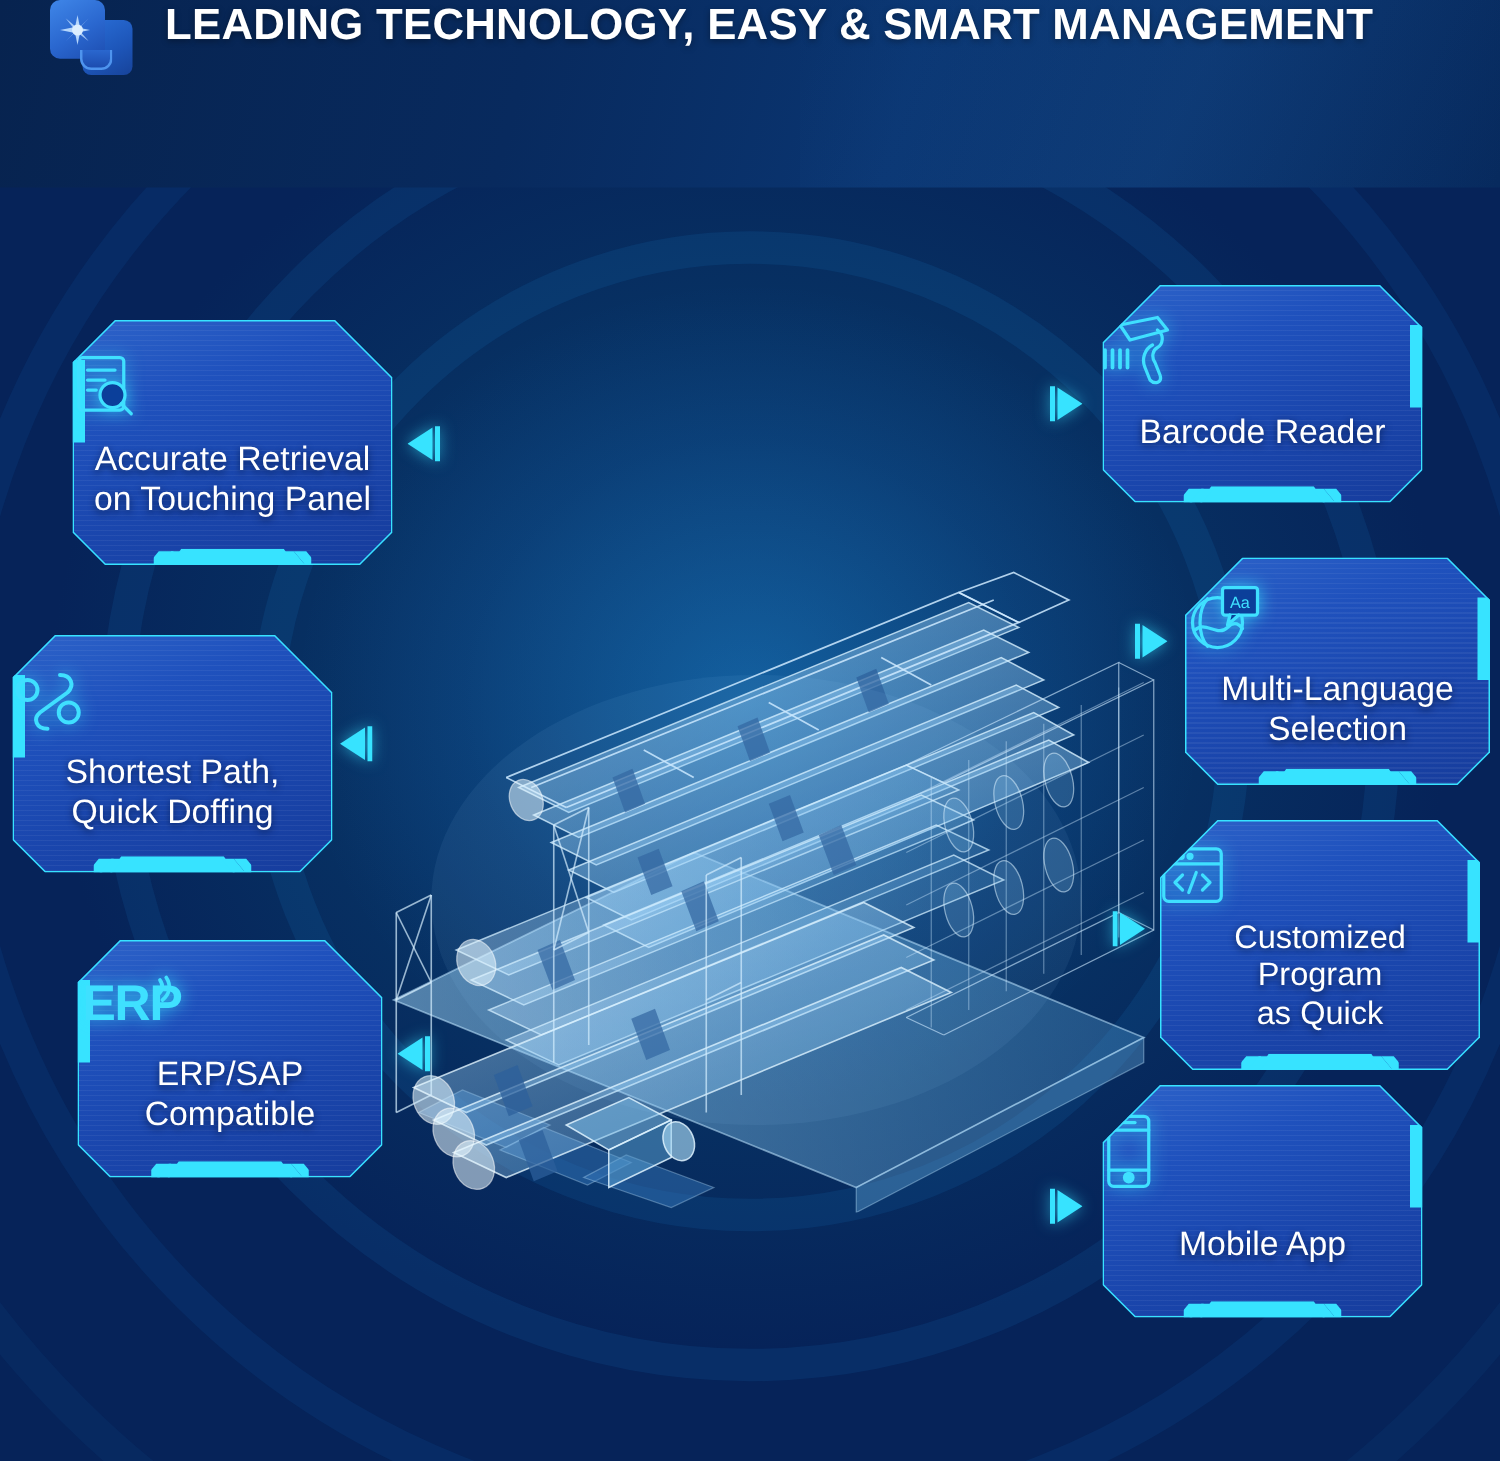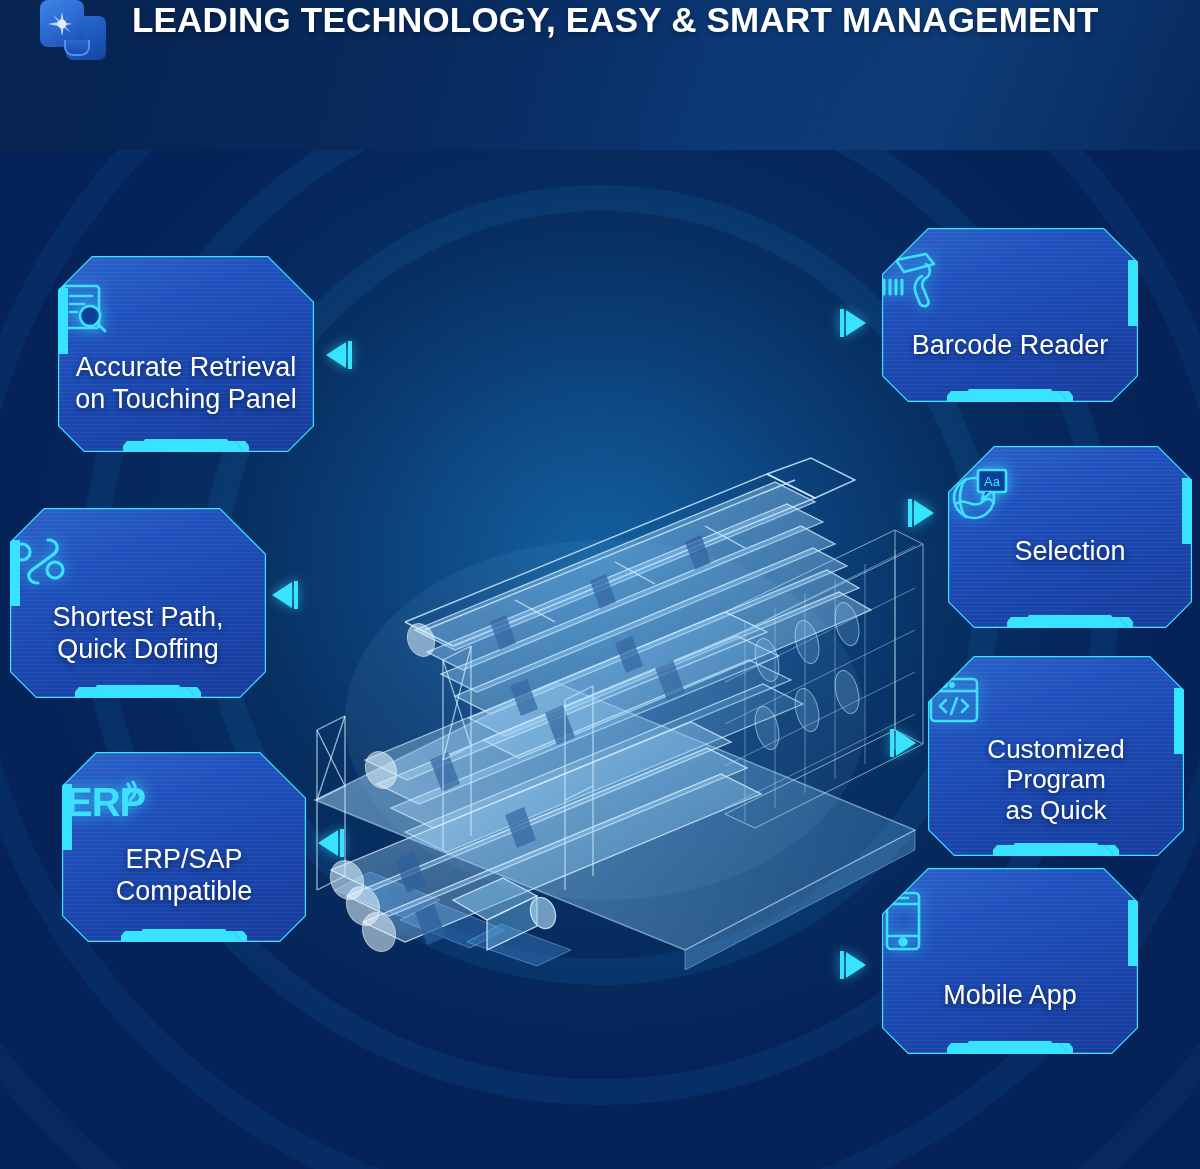--- a/index.html
+++ b/index.html
@@ -485,20 +485,21 @@
       <svg width="60" height="58" viewBox="0 0 60 58" fill="none" stroke="#3fe0ff" stroke-width="2.6" stroke-linecap="round" stroke-linejoin="round">
         <circle cx="26" cy="32" r="20"></circle>
         <path d="M18 13 C 10 22 10 42 18 51"></path>
         <path d="M8 38 C 16 30 26 44 34 36 C 40 30 44 34 46 37"></path>
         <rect x="30" y="4" width="28" height="22" rx="2" fill="#0b3f9a"></rect>
         <path d="M36 26 L 34 34 L 43 26" fill="#0b3f9a" stroke-linejoin="round"></path>
         <text x="36" y="20" font-family="'Liberation Sans', sans-serif" font-size="13" fill="#3fe0ff" stroke="none">Aa</text>
       </svg>
     </div>
     <div class="card-text" style="top:90px;">
+      <div>Multi-Language</div>
       <div>Selection</div>
     </div>
     <div class="foot-bar">
       <svg width="126" height="15" viewBox="0 0 126 15">
         <polygon points="22,0 104,0 114,15 12,15" fill="#37e3ff"></polygon>
         <polygon points="4,2 16,2 6,14 -6,14" fill="#37e3ff"></polygon>
         <polygon points="14,2 24,2 14,14 4,14" fill="#37e3ff"></polygon>
         <polygon points="102,2 112,2 122,14 112,14" fill="#37e3ff"></polygon>
         <polygon points="112,2 122,2 132,14 122,14" fill="#37e3ff"></polygon>
       </svg>

